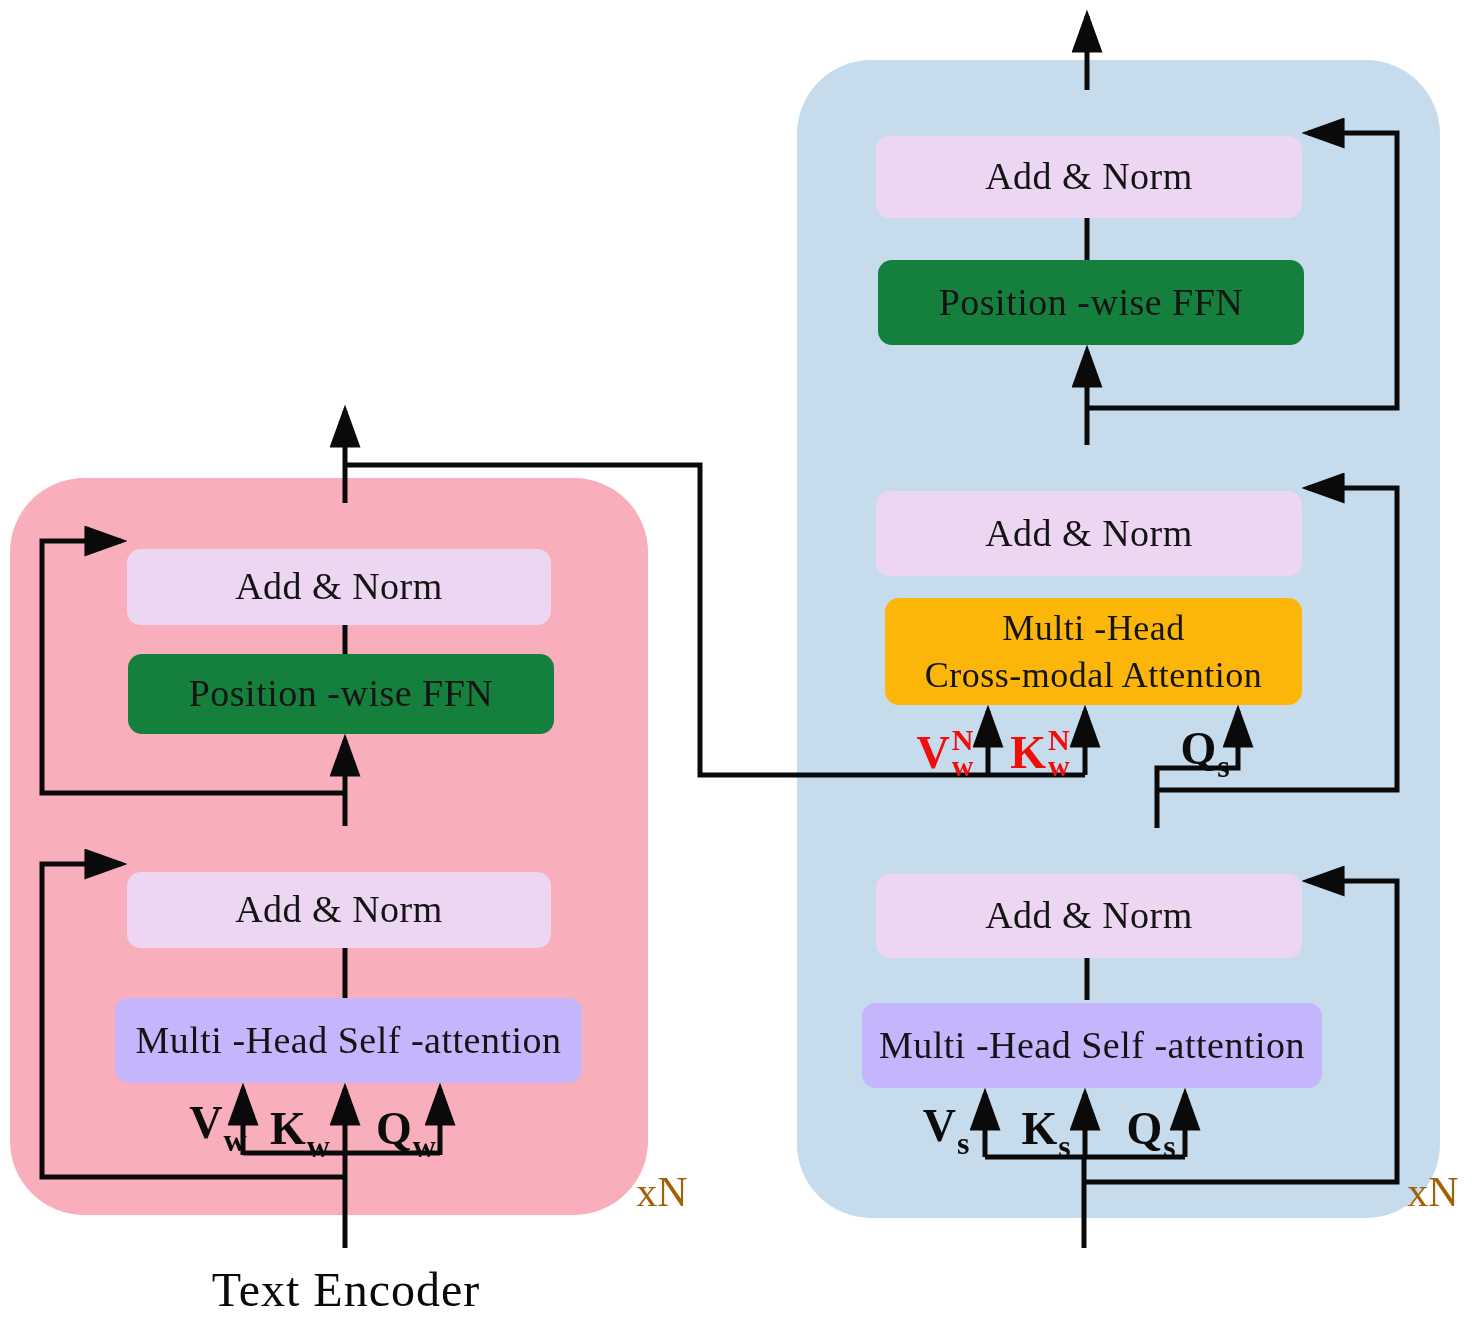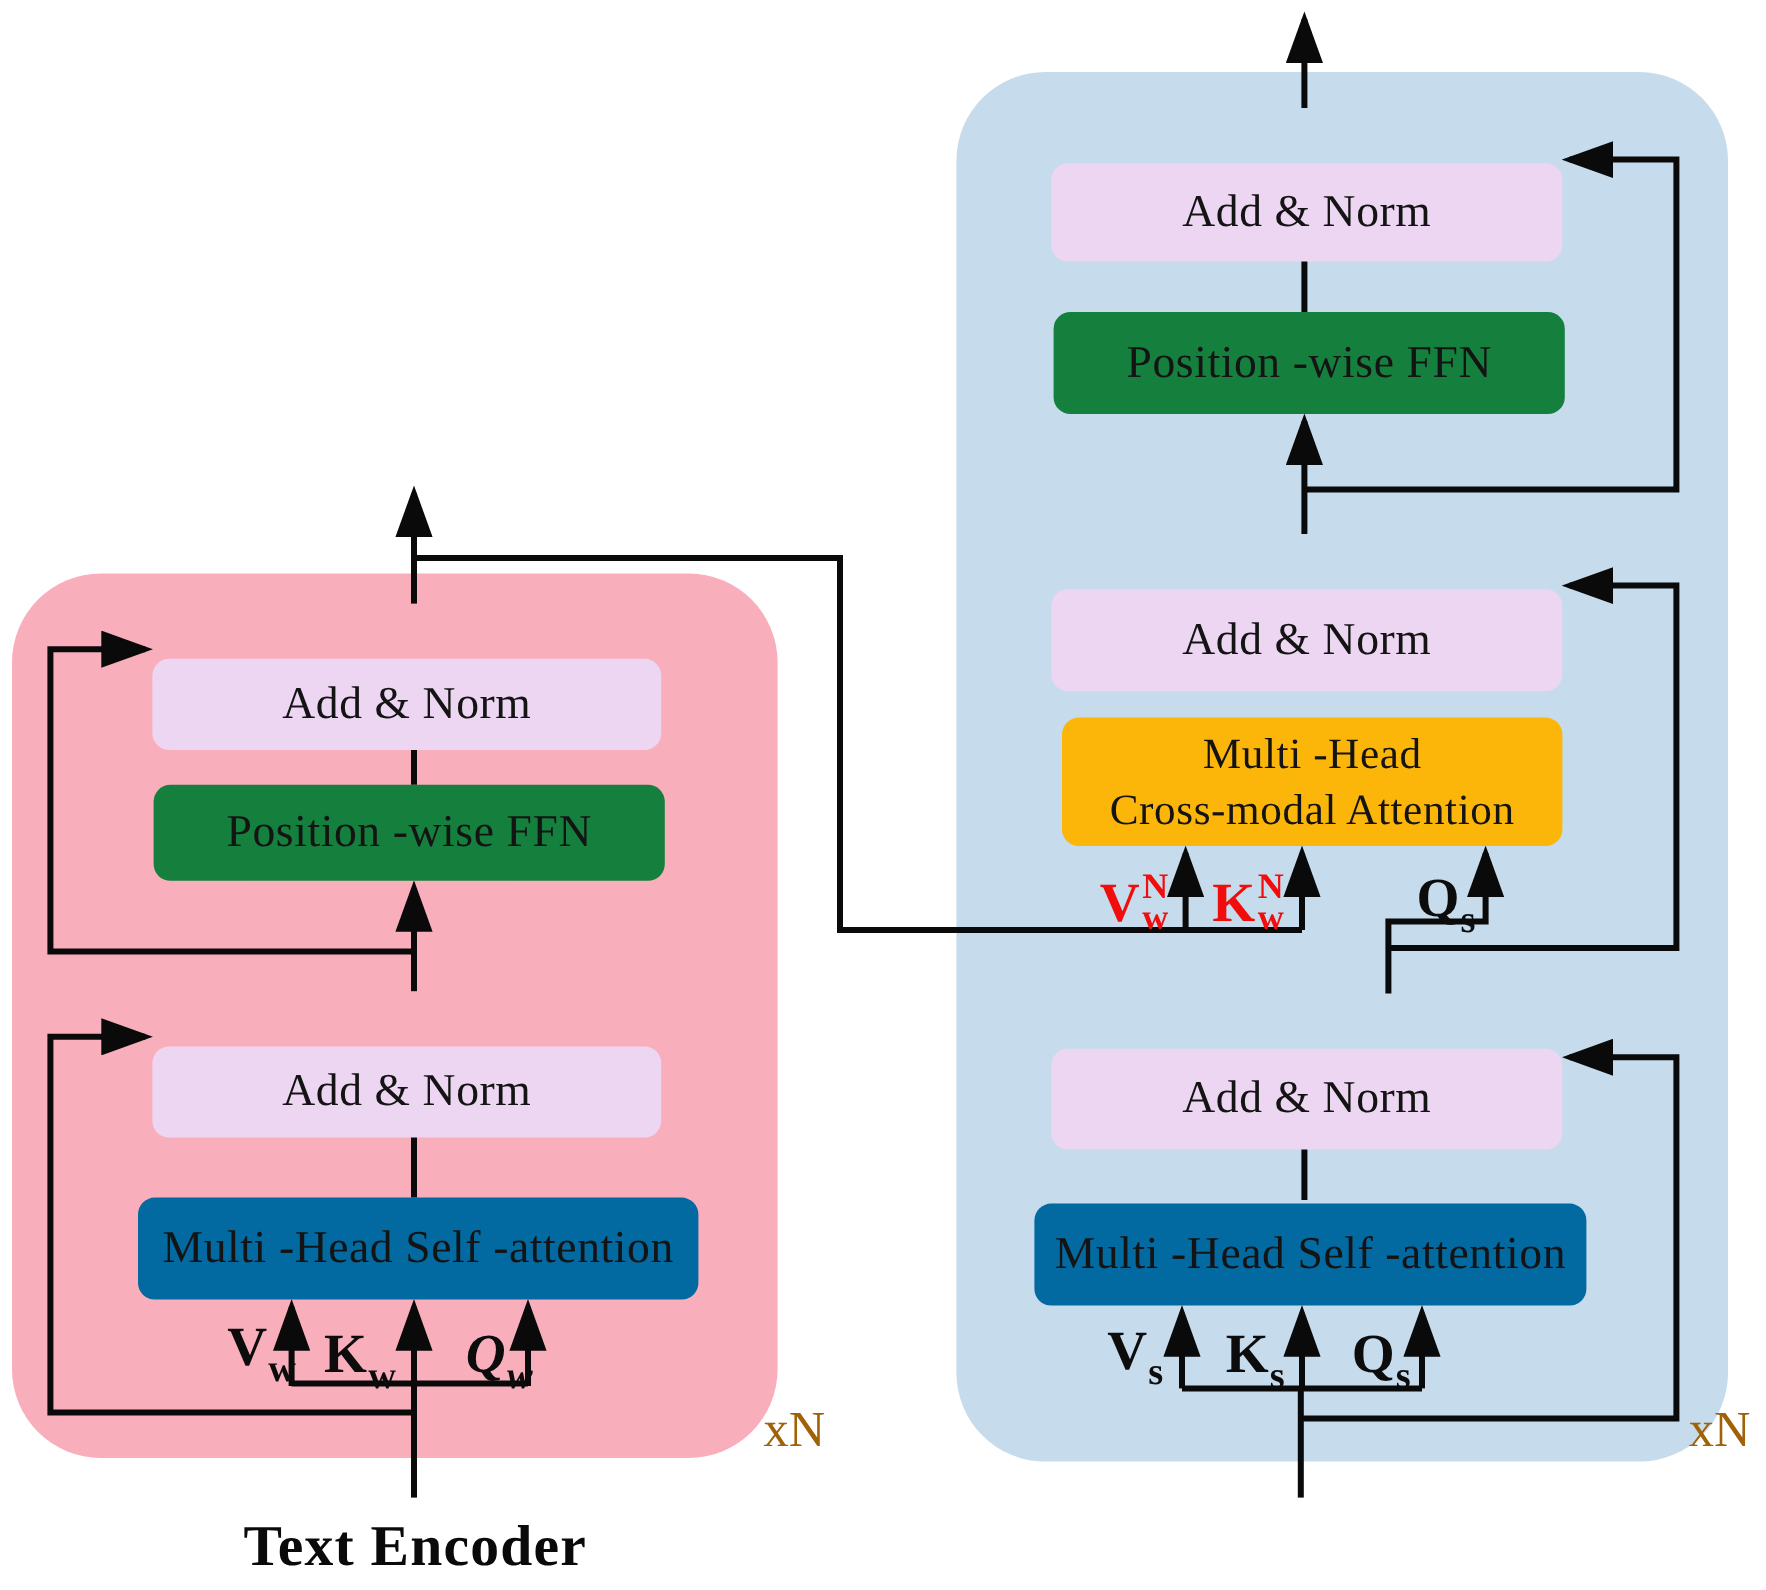--- a/index.html
+++ b/index.html
@@ -8,33 +8,33 @@
   .panel{position:absolute;border-radius:74px;z-index:1;}
   .panel.pink{left:10px;top:478px;width:638px;height:737px;background:#F9AEBC;}
   .panel.blue{left:797px;top:60px;width:643px;height:1158px;background:#C6DBEC;}
   svg.wires{position:absolute;left:0;top:0;z-index:2;pointer-events:none;}
   .box{position:absolute;z-index:3;border-radius:14px;display:flex;flex-direction:column;
        align-items:center;justify-content:center;font-size:38px;color:#141414;
        letter-spacing:0.5px;text-align:center;line-height:1.25;}
   .lavender{background:#EDD6F2;margin-top:46px;}
   .teal{background:#15803d;}
   .orange{background:#FBB609;align-items:center;}
-  .cream{background:#0369a1;}
+  .cream{background:#c4b5fd;}
   .qkv-label{position:absolute;z-index:4;transform:translate(-50%,-50%);
              font-weight:bold;font-size:46px;color:#0c0c0c;white-space:nowrap;text-align:right;}
   .qkv-label .gb{display:inline-block;}
   .gsubonly{display:inline-block;font-size:32px;position:relative;top:13px;margin-left:1px;}
   .cross-label{position:absolute;z-index:4;transform:translate(-50%,-50%);
                display:flex;align-items:center;font-weight:bold;}
   .cross-label .gb{font-size:46px;}
   .cross-label.red{color:#F20D0D;}
   .gstack{display:flex;flex-direction:column;font-size:30px;line-height:0.85;margin-left:2px;}
   .xn{position:absolute;z-index:4;transform:translate(-50%,-50%);font-size:42px;color:#a16207;}
   .title{position:absolute;z-index:4;transform:translate(-50%,-50%);
-         font-size:48px;font-weight:bold;color:#0a0a0a;white-space:nowrap;letter-spacing:1px;}
+         font-size:48px;font-weight:normal;color:#0a0a0a;white-space:nowrap;letter-spacing:1px;}
 </style>
 </head>
 <body>
 
 <div class="stage">
 
   <div class="panel pink"></div>
   <div class="panel blue"></div>
 
   <svg class="wires" width="1472" height="1325" viewBox="0 0 1472 1325">
@@ -109,21 +109,21 @@
   <div class="box cream" style="left:862px;top:1003px;width:460px;height:85px;">
     <span>Multi -Head Self -attention</span>
   </div>
 
   <div class="qkv-label" style="left:218px;top:1122px;">
     <span class="gb">V</span><span class="gsubonly">w</span>
   </div>
   <div class="qkv-label" style="left:300px;top:1128px;">
     <span class="gb">K</span><span class="gsubonly">w</span>
   </div>
-  <div class="qkv-label" style="left:416px;top:1128px;font-style:italic;">
+  <div class="qkv-label" style="left:406px;top:1128px;">
     <span class="gb">Q</span><span class="gsubonly">w</span>
   </div>
 
   <div class="qkv-label" style="left:946px;top:1125px;">
     <span class="gb">V</span><span class="gsubonly">s</span>
   </div>
   <div class="qkv-label" style="left:1046px;top:1128px;">
     <span class="gb">K</span><span class="gsubonly">s</span>
   </div>
   <div class="qkv-label" style="left:1151px;top:1128px;">

